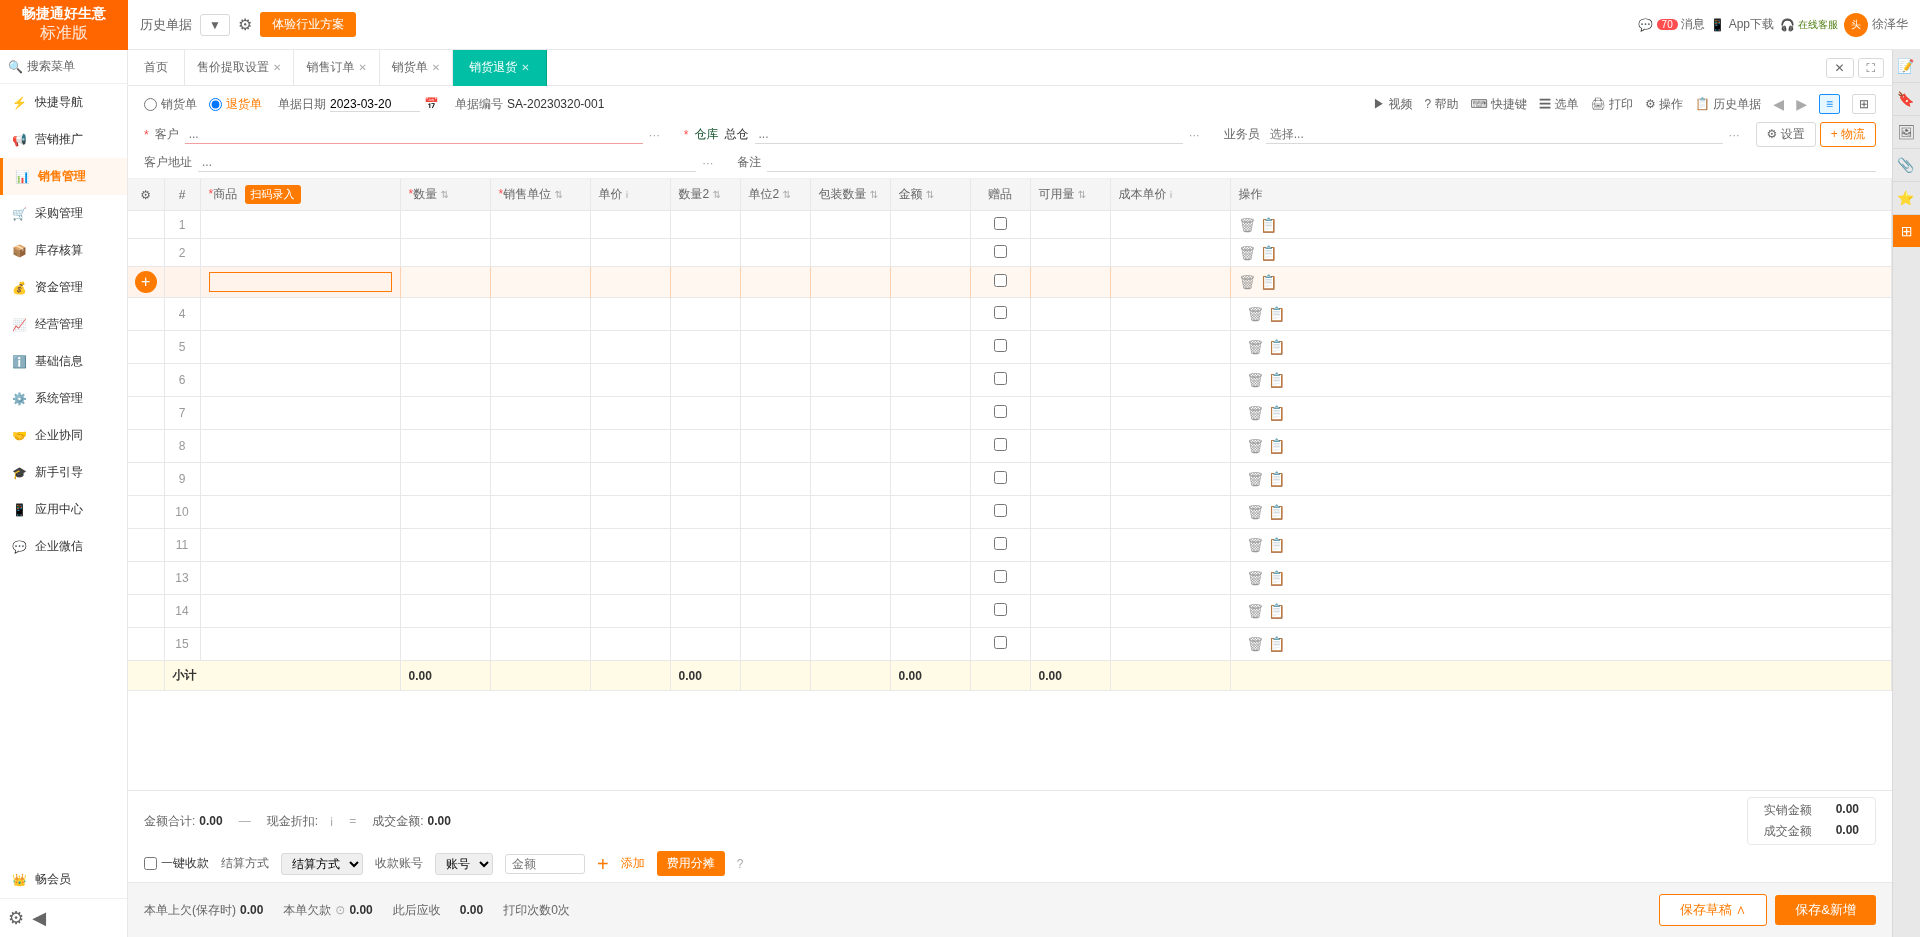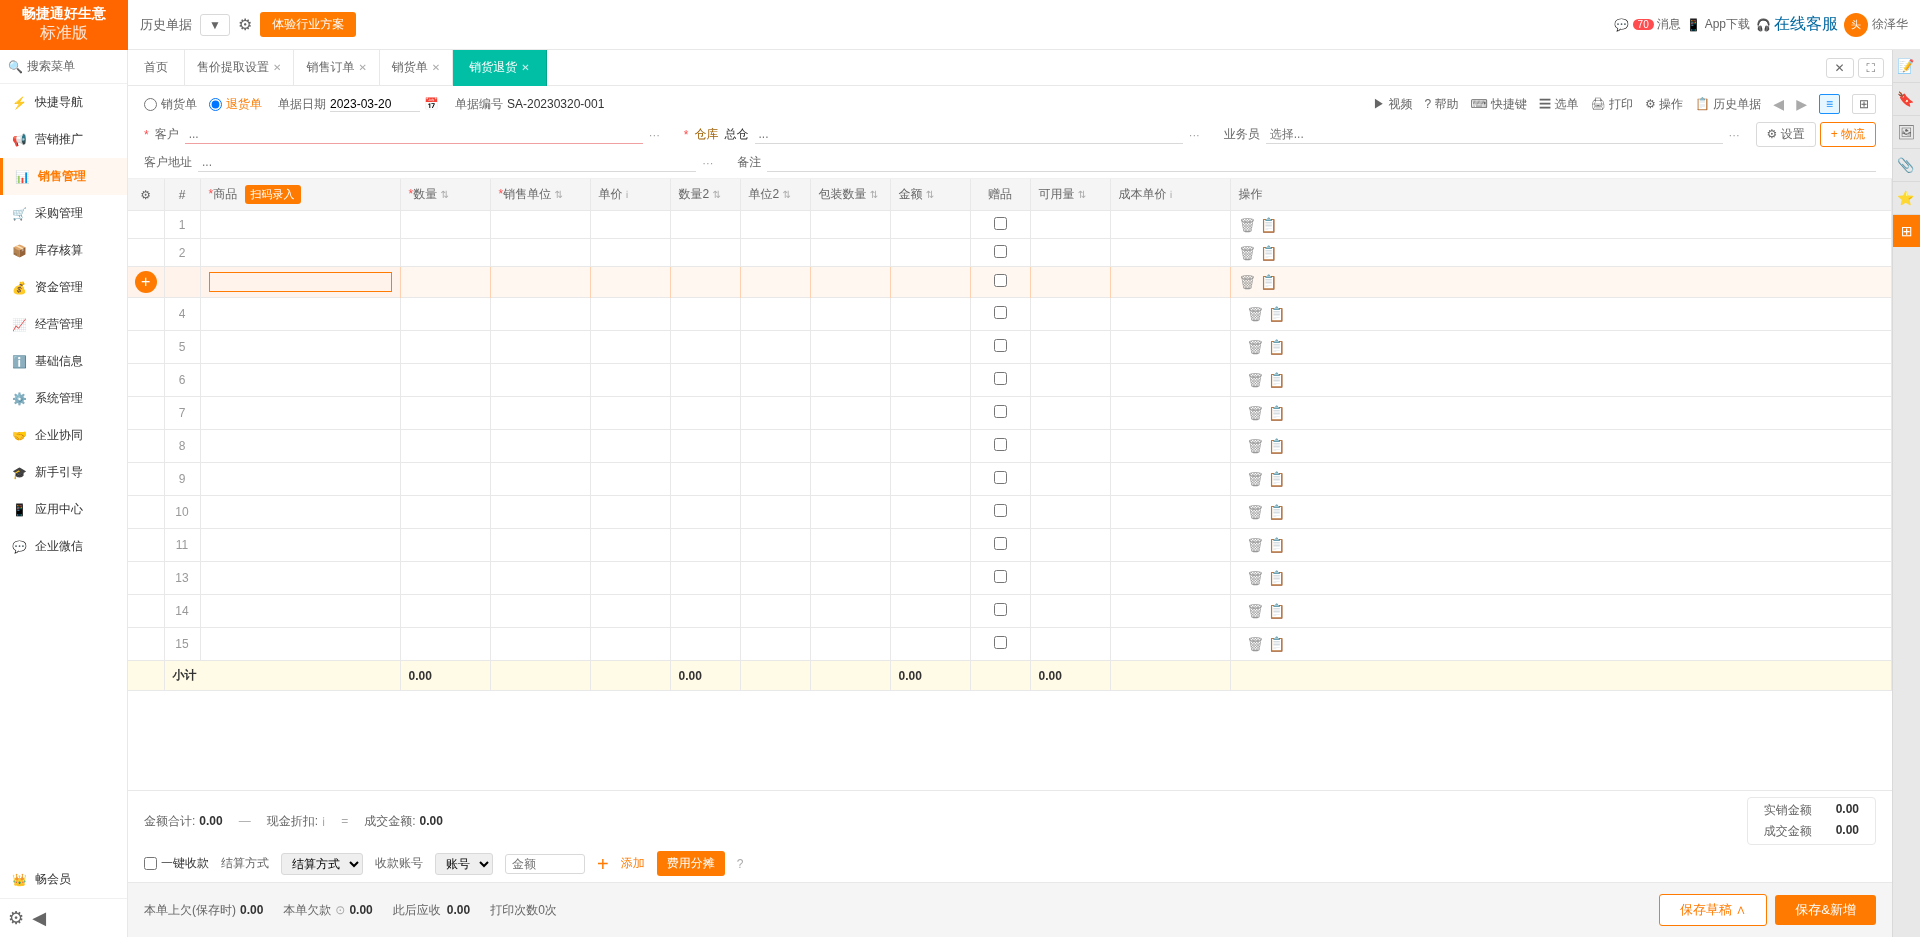--- a/index.html
+++ b/index.html
@@ -61,21 +61,21 @@
         <span>💬</span>
         <span class="badge">70</span>
         <span style="font-size:12px;color:#666;">消息</span>
       </div>
       <div style="display:flex;align-items:center;gap:3px;cursor:pointer;">
         <span>📱</span>
         <span style="font-size:12px;color:#666;">App下载</span>
       </div>
       <div style="display:flex;align-items:center;gap:3px;cursor:pointer;">
         <span>🎧</span>
-        <span style="font-size:16px;color:#0369a1;">在线客服</span>
+        <span style="font-size:10px;color:#4d7c0f;">在线客服</span>
       </div>
       <div style="display:flex;align-items:center;gap:4px;cursor:pointer;">
         <div style="width:24px;height:24px;background:#ff7a00;border-radius:50%;display:flex;align-items:center;justify-content:center;color:#fff;font-size:10px;">头</div>
         <span style="font-size:12px;color:#666;">徐泽华</span>
       </div>
     </div>
   </div>
 
   <div class="content-wrapper">
 
@@ -219,21 +219,21 @@
 
           <div style="display:flex;align-items:center;gap:0;margin-bottom:6px;">
             <div style="display:flex;align-items:center;gap:6px;flex:1;">
               <span style="color:#ff4d4f;font-size:12px;">*</span>
               <span style="font-size:12px;color:#666;white-space:nowrap;">客户</span>
               <input type="text" style="flex: 1 1 0%; border-top: none; border-right: none; border-left: none; border-image: initial; border-bottom: 1px solid rgb(240, 160, 160); padding: 2px 4px; font-size: 12px; outline: none; min-width: 200px;" placeholder="...">
               <span style="color:#999;cursor:pointer;font-size:11px;">···</span>
             </div>
             <div style="display:flex;align-items:center;gap:6px;flex:1;margin-left:24px;">
               <span style="color:#ff4d4f;font-size:12px;">*</span>
-              <span style="font-size:12px;color:#a16207;white-space:nowrap;">仓库</span>
+              <span style="font-size:12px;color:#14532d;white-space:nowrap;">仓库</span>
               <span style="font-size:12px;color:#333;">总仓</span>
               <input type="text" style="flex: 1 1 0%; border-top: none; border-right: none; border-left: none; border-image: initial; border-bottom: 1px solid rgb(217, 217, 217); padding: 2px 4px; font-size: 12px; outline: none;" placeholder="...">
               <span style="color:#999;cursor:pointer;font-size:11px;">···</span>
             </div>
             <div style="display:flex;align-items:center;gap:6px;flex:1;margin-left:24px;">
               <span style="font-size:12px;color:#666;white-space:nowrap;">业务员</span>
               <input type="text" style="flex: 1 1 0%; border-top: none; border-right: none; border-left: none; border-image: initial; border-bottom: 1px solid rgb(217, 217, 217); padding: 2px 4px; font-size: 12px; outline: none;" placeholder="选择...">
               <span style="color:#999;cursor:pointer;font-size:11px;">···</span>
             </div>
             <div style="display:flex;gap:4px;margin-left:16px;">
@@ -603,21 +603,21 @@
           </div>
 
           <div style="background:#fff;border-top:1px solid #e8e8e8;padding:6px 16px;">
 
             <div style="display:flex;align-items:center;gap:16px;margin-bottom:6px;font-size:12px;">
               <div style="display:flex;align-items:center;gap:4px;">
                 <span style="color:#666;">金额合计:</span>
                 <span style="font-weight:bold;">0.00</span>
               </div>
               <span style="color:#aaa;">—</span>
-              <div style="display:flex;align-items:flex-end;gap:4px;">
+              <div style="display:flex;align-items:flex-end;gap:12px;">
                 <span style="color:#666;">现金折扣:</span>
                 <button style="background:none;border:none;cursor:pointer;color:#aaa;font-size:12px;">ℹ</button>
               </div>
               <span style="color:#aaa;">=</span>
               <div style="display:flex;align-items:center;gap:4px;">
                 <span style="color:#666;">成交金额:</span>
                 <span style="font-weight:bold;">0.00</span>
               </div>
 
               <div style="margin-left:auto;display:flex;gap:24px;align-items:center;background:#fff;border:1px solid #e8e8e8;border-radius:4px;padding:4px 16px;">
@@ -659,21 +659,21 @@
             <div style="display:flex;align-items:center;gap:20px;">
               <div style="display:flex;align-items:center;gap:4px;">
                 <span>本单上欠(保存时)</span>
                 <span style="font-weight:bold;color:#333;">0.00</span>
               </div>
               <div style="display:flex;align-items:center;gap:4px;">
                 <span>本单欠款</span>
                 <span style="color:#aaa;">⊙</span>
                 <span style="font-weight:bold;color:#333;">0.00</span>
               </div>
-              <div style="display:flex;align-items:center;gap:6px;">
+              <div style="display:flex;align-items:center;gap:19px;">
                 <span>此后应收</span>
                 <span style="font-weight:bold;color:#333;">0.00</span>
               </div>
 
               <div style="display:flex;align-items:center;gap:4px;">
                 <span>打印次数0次</span>
               </div>
             </div>
 
             <div style="display:flex;gap:8px;align-items:center;">

